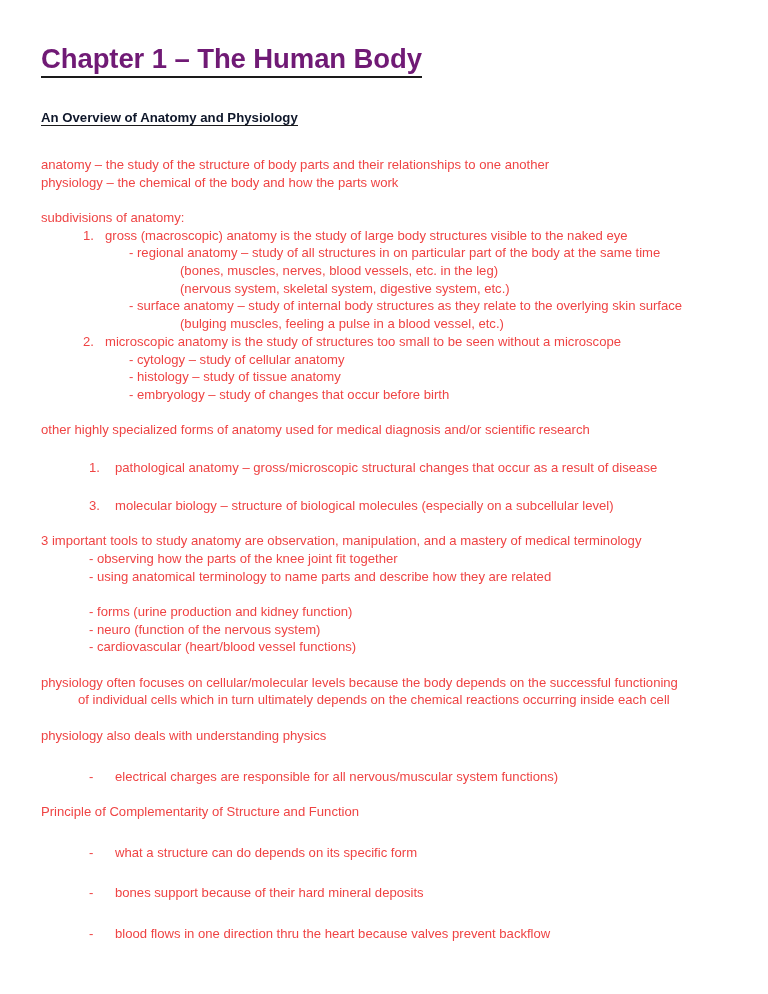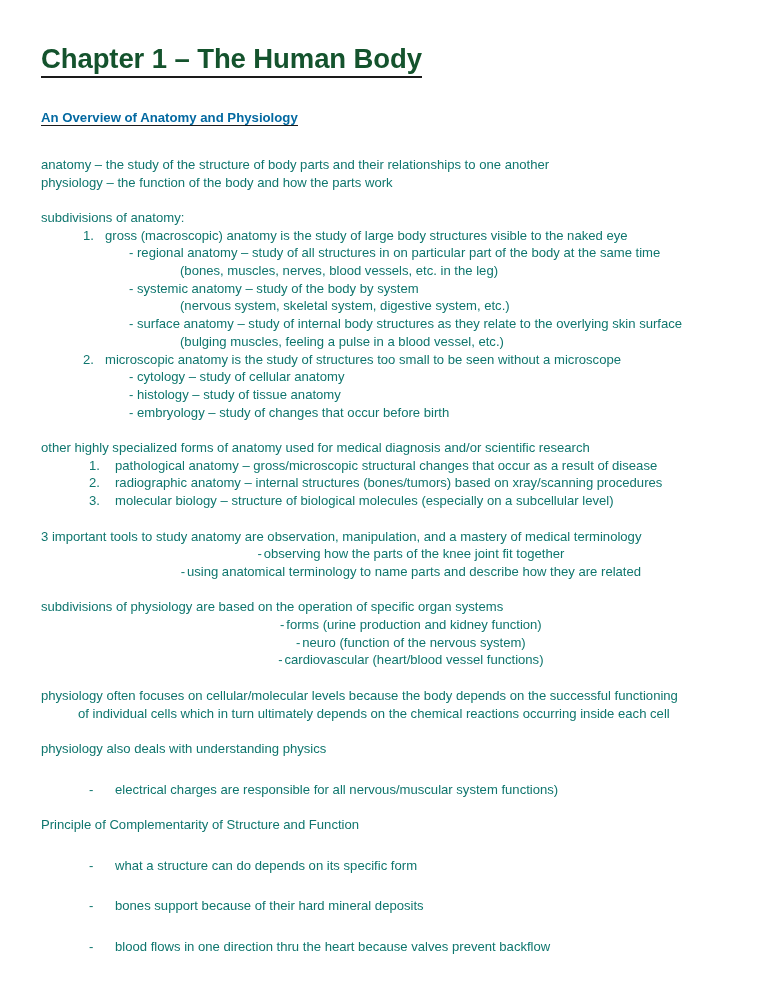--- a/index.html
+++ b/index.html
@@ -27,57 +27,57 @@
     top: 44px;
     width: 690px;
   }
 
   
   .title {
     font-size: 27.5px;
     font-weight: bold;
     line-height: 1.12;
     letter-spacing: -0.1px;
-    color: #14532d;
+    color: #701a75;
     display: inline-block;
     border-bottom: 2.2px solid #1a1a1a;
     padding-bottom: 1px;
     white-space: nowrap;
   }
   .subhead {
     font-size: 13.2px;
     font-weight: bold;
-    color: #0369a1;
+    color: #0f172a;
     display: inline-block;
     border-bottom: 1.4px solid #1a1a1a;
     padding-bottom: 0px;
     white-space: nowrap;
   }
 
   
   .line {
     font-size: 13.1px;
     line-height: 17.7px;
-    color: #0f766e;
+    color: #ef4444;
     white-space: pre;
   }
 
   
   .gap-title   { height: 30px; }
   .gap-sub     { height: 30px; }
   .blank       { height: 17.7px; }
 
   
   .ind-0  { padding-left: 0px;   }
   .ind-cont { padding-left: 37px; }   
   .ind-num1 { padding-left: 42px; }   
   .ind-dash1{ padding-left: 88px; }   
   .ind-par  { padding-left: 139px; }  
-  .ind-num2 { padding-left: 48px; }   
-  .ind-dash2{ padding-left: 48px; text-align: center; }   
+  .ind-num2 { padding-left: 48px; margin-top: 20px; }   
+  .ind-dash2{ padding-left: 48px; }   
   .ind-bullet{ padding-left: 48px; margin-top: 23px; }  
 
   
   .mk-num   { display: inline-block; width: 22px; }
   .mk-num-w { display: inline-block; width: 26px; }
   .mk-dash  { display: inline-block; width: 8px; }
   .mk-dash-w{ display: inline-block; width: 26px; }
 </style>
 </head>
 <body>
@@ -89,55 +89,52 @@
       <span class="title">Chapter 1 – The Human Body</span>
     </div>
     <div class="gap-title"></div>
 
     <div>
       <span class="subhead">An Overview of Anatomy and Physiology</span>
     </div>
     <div class="gap-sub"></div>
 
     <div class="line ind-0">anatomy – the study of the structure of body parts and their relationships to one another</div>
-    <div class="line ind-0">physiology – the function of the body and how the parts work</div>
+    <div class="line ind-0">physiology – the chemical of the body and how the parts work</div>
     <div class="blank"></div>
 
     <div class="line ind-0">subdivisions of anatomy:</div>
 
     <div class="line ind-num1"><span class="mk-num">1.</span><span>gross (macroscopic) anatomy is the study of large body structures visible to the naked eye</span></div>
     <div class="line ind-dash1"><span class="mk-dash">-</span><span>regional anatomy – study of all structures in on particular part of the body at the same time</span></div>
     <div class="line ind-par">(bones, muscles, nerves, blood vessels, etc. in the leg)</div>
-    <div class="line ind-dash1"><span class="mk-dash">-</span><span>systemic anatomy – study of the body by system</span></div>
     <div class="line ind-par">(nervous system, skeletal system, digestive system, etc.)</div>
     <div class="line ind-dash1"><span class="mk-dash">-</span><span>surface anatomy – study of internal body structures as they relate to the overlying skin surface</span></div>
     <div class="line ind-par">(bulging muscles, feeling a pulse in a blood vessel, etc.)</div>
 
     <div class="line ind-num1"><span class="mk-num">2.</span><span>microscopic anatomy is the study of structures too small to be seen without a microscope</span></div>
     <div class="line ind-dash1"><span class="mk-dash">-</span><span>cytology – study of cellular anatomy</span></div>
     <div class="line ind-dash1"><span class="mk-dash">-</span><span>histology – study of tissue anatomy</span></div>
 
     <div class="line ind-dash1"><span class="mk-dash">-</span><span>embryology – study of changes that occur before birth</span></div>
 
     <div class="blank"></div>
 
     <div class="line ind-0">other highly specialized forms of anatomy used for medical diagnosis and/or scientific research</div>
     <div class="line ind-num2"><span class="mk-num-w">1.</span><span>pathological anatomy – gross/microscopic structural changes that occur as a result of disease</span></div>
-    <div class="line ind-num2"><span class="mk-num-w">2.</span><span>radiographic anatomy – internal structures (bones/tumors) based on xray/scanning procedures</span></div>
     <div class="line ind-num2"><span class="mk-num-w">3.</span><span>molecular biology – structure of biological molecules (especially on a subcellular level)</span></div>
 
     <div class="blank"></div>
 
     <div class="line ind-0">3 important tools to study anatomy are observation, manipulation, and a mastery of medical terminology</div>
     <div class="line ind-dash2"><span class="mk-dash">-</span><span>observing how the parts of the knee joint fit together</span></div>
     <div class="line ind-dash2"><span class="mk-dash">-</span><span>using anatomical terminology to name parts and describe how they are related</span></div>
 
     <div class="blank"></div>
 
-    <div class="line ind-0">subdivisions of physiology are based on the operation of specific organ systems</div>
     <div class="line ind-dash2"><span class="mk-dash">-</span><span>forms (urine production and kidney function)</span></div>
     <div class="line ind-dash2"><span class="mk-dash">-</span><span>neuro (function of the nervous system)</span></div>
     <div class="line ind-dash2"><span class="mk-dash">-</span><span>cardiovascular (heart/blood vessel functions)</span></div>
 
     <div class="blank"></div>
 
     <div class="line ind-0">physiology often focuses on cellular/molecular levels because the body depends on the successful functioning</div>
     <div class="line ind-cont">of individual cells which in turn ultimately depends on the chemical reactions occurring inside each cell</div>
 
     <div class="blank"></div>

